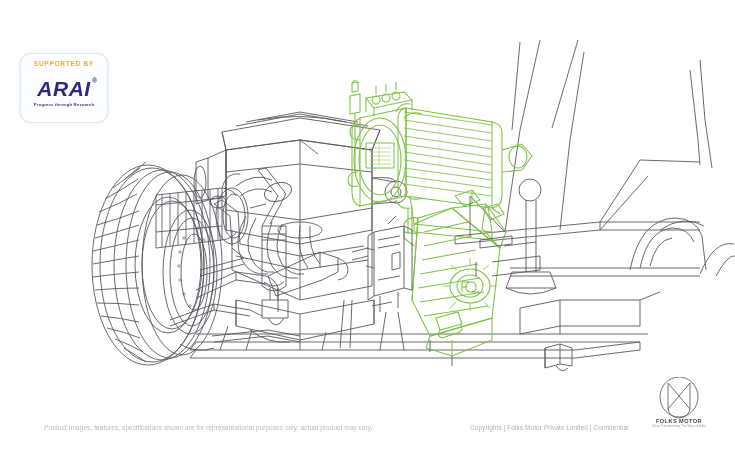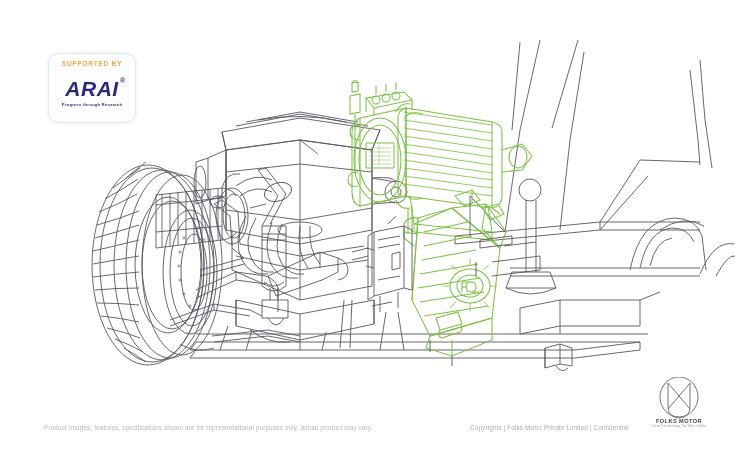--- a/index.html
+++ b/index.html
@@ -6,21 +6,21 @@
   body{width:735px;height:476px;overflow:hidden;
        font-family:"Liberation Sans",sans-serif;position:relative;}
 
   .slide{position:absolute;inset:0;background:#ffffff;}
 
   
   .art{position:absolute;left:0;top:0;width:735px;height:476px;}
   .art svg{display:block;width:735px;height:476px;}
 
   
-  .badge{position:absolute;left:48px;top:53px;width:88px;height:70px;
+  .badge{position:absolute;left:20px;top:53px;width:88px;height:70px;
          background:#fdfeff;border:1px solid #dfe9f3;border-radius:11px;
          box-shadow:0 0 3px rgba(120,140,170,.22);
          display:flex;flex-direction:column;align-items:center;
          justify-content:flex-start;padding-top:6px;box-sizing:border-box;}
   .badge-kicker{font-size:6.5px;font-weight:bold;letter-spacing:.75px;
                 color:#f0a93c;white-space:nowrap;}
   .badge-logo{margin-top:11px;text-align:center;}
   .badge-arai{font-size:21px;font-weight:bold;font-style:italic;
               letter-spacing:.5px;color:#2a2a7a;line-height:1;
               position:relative;display:inline-block;}

